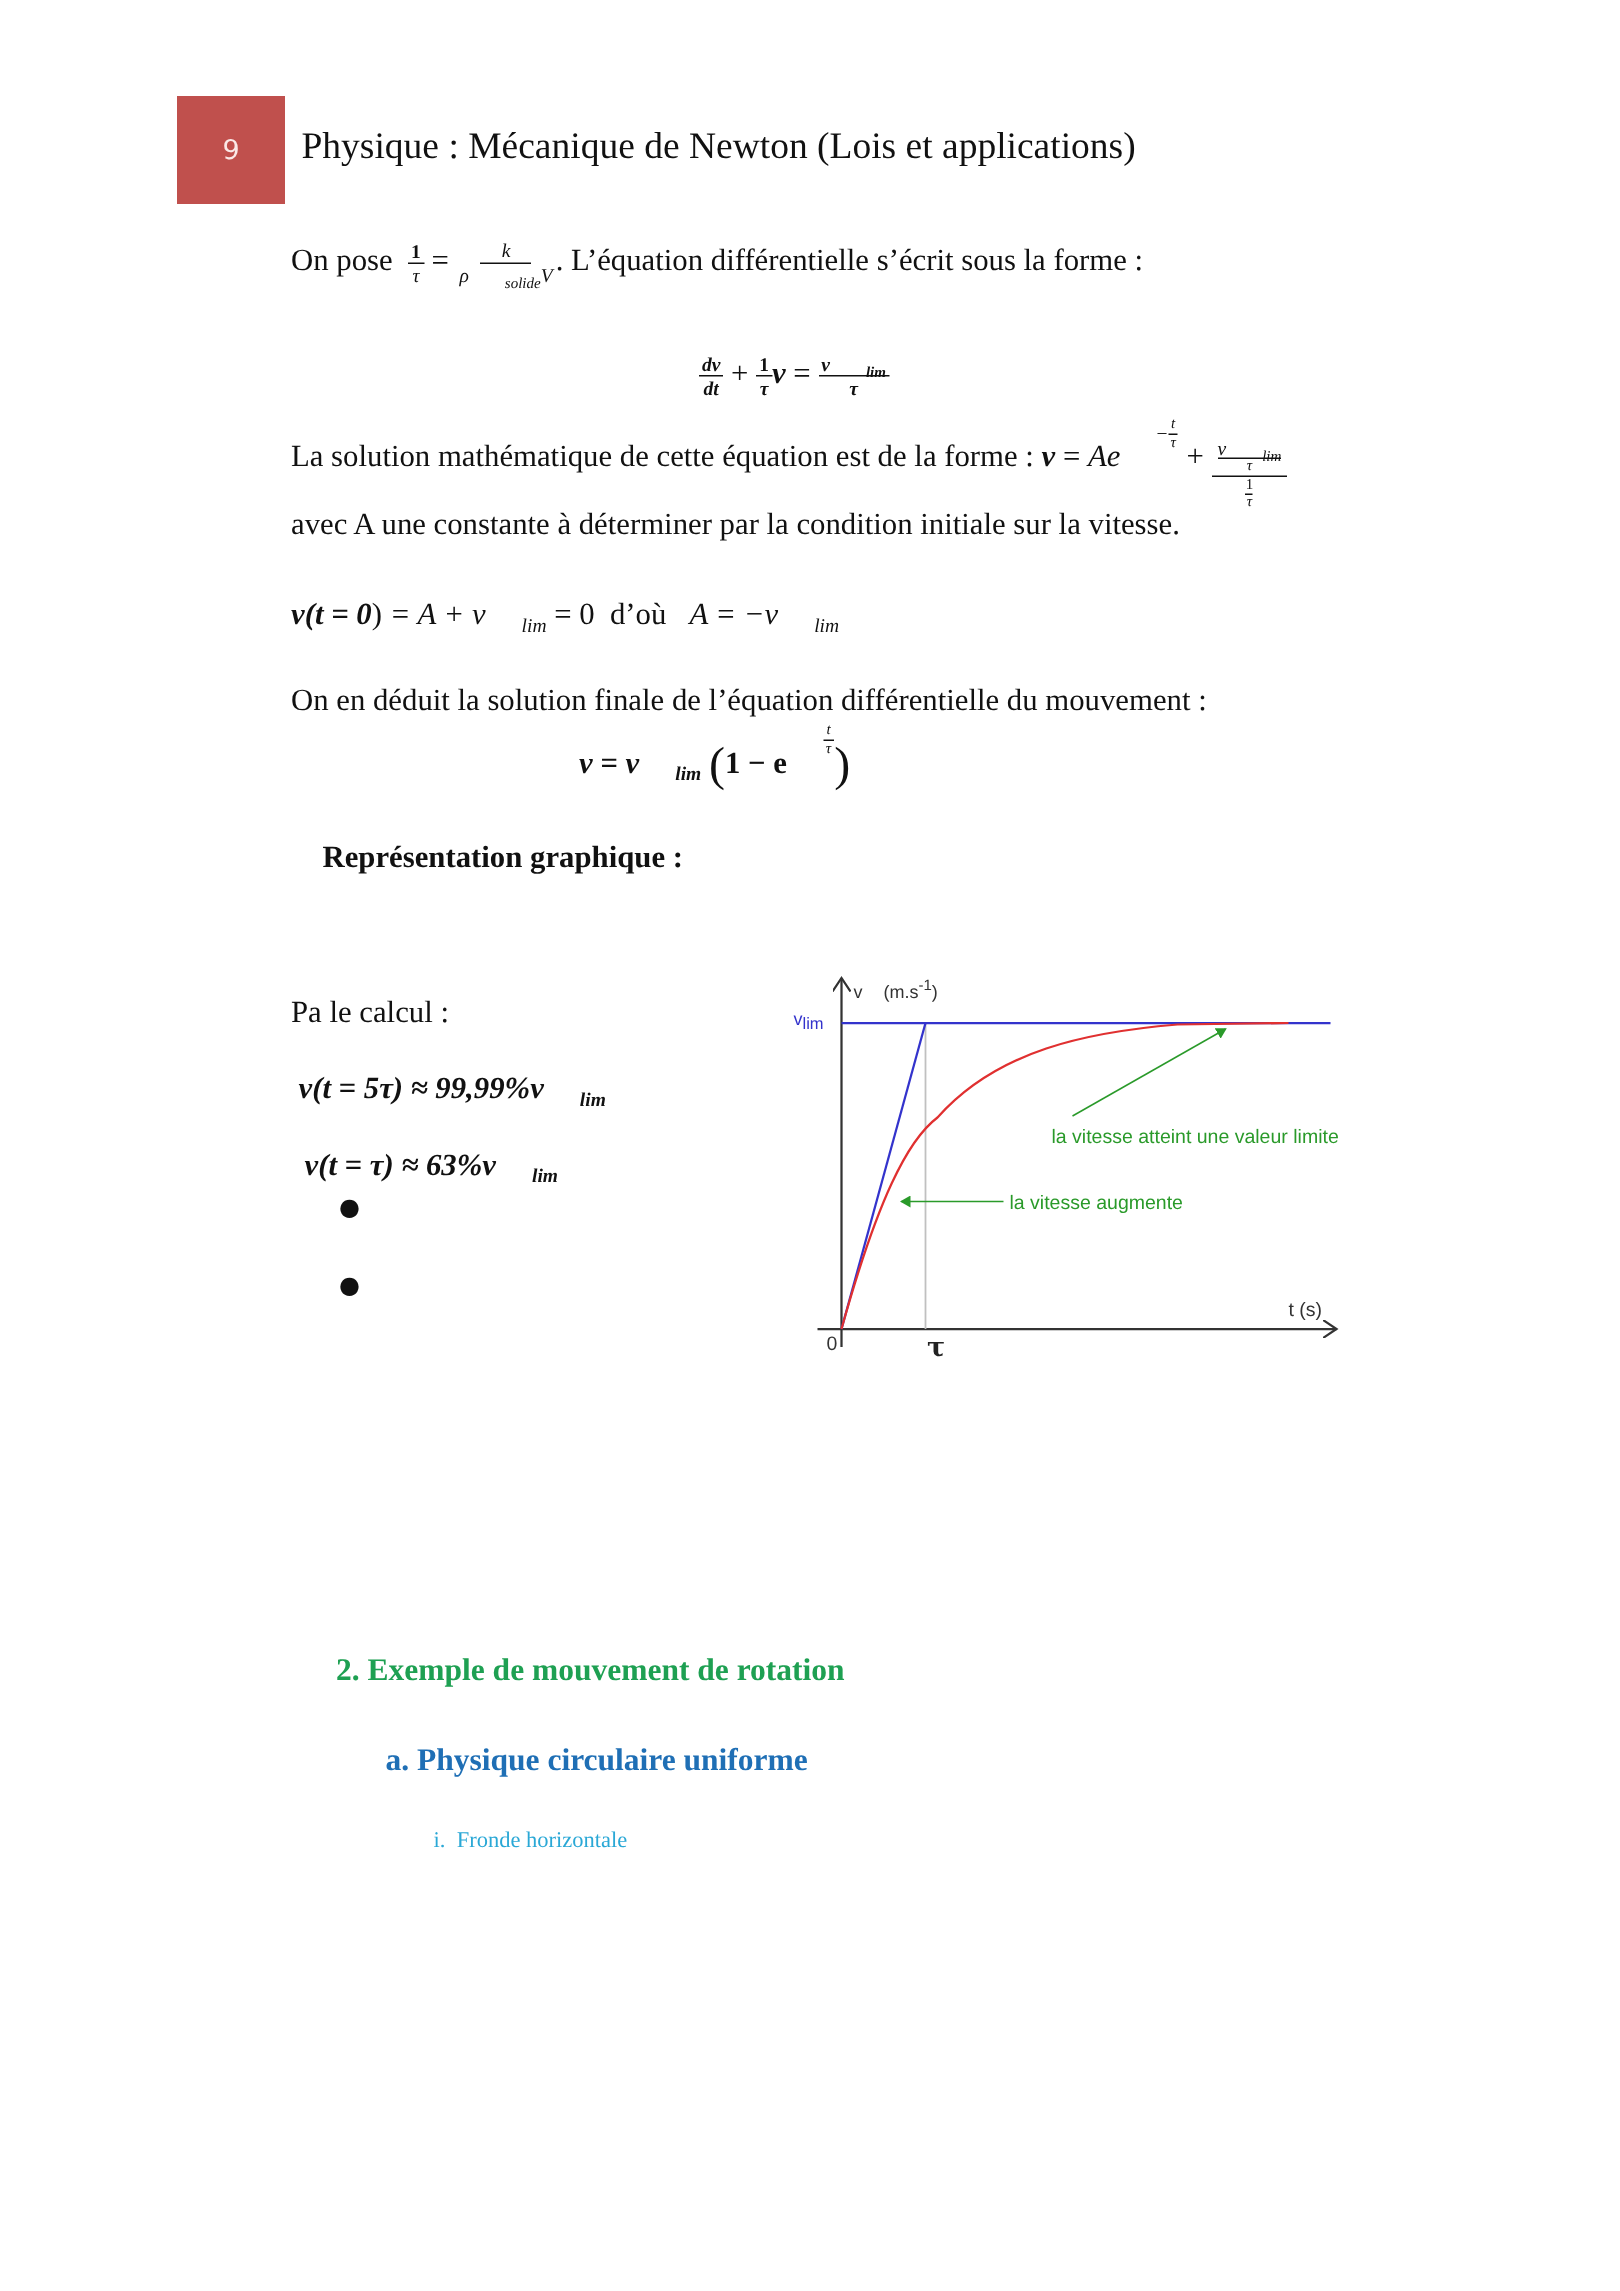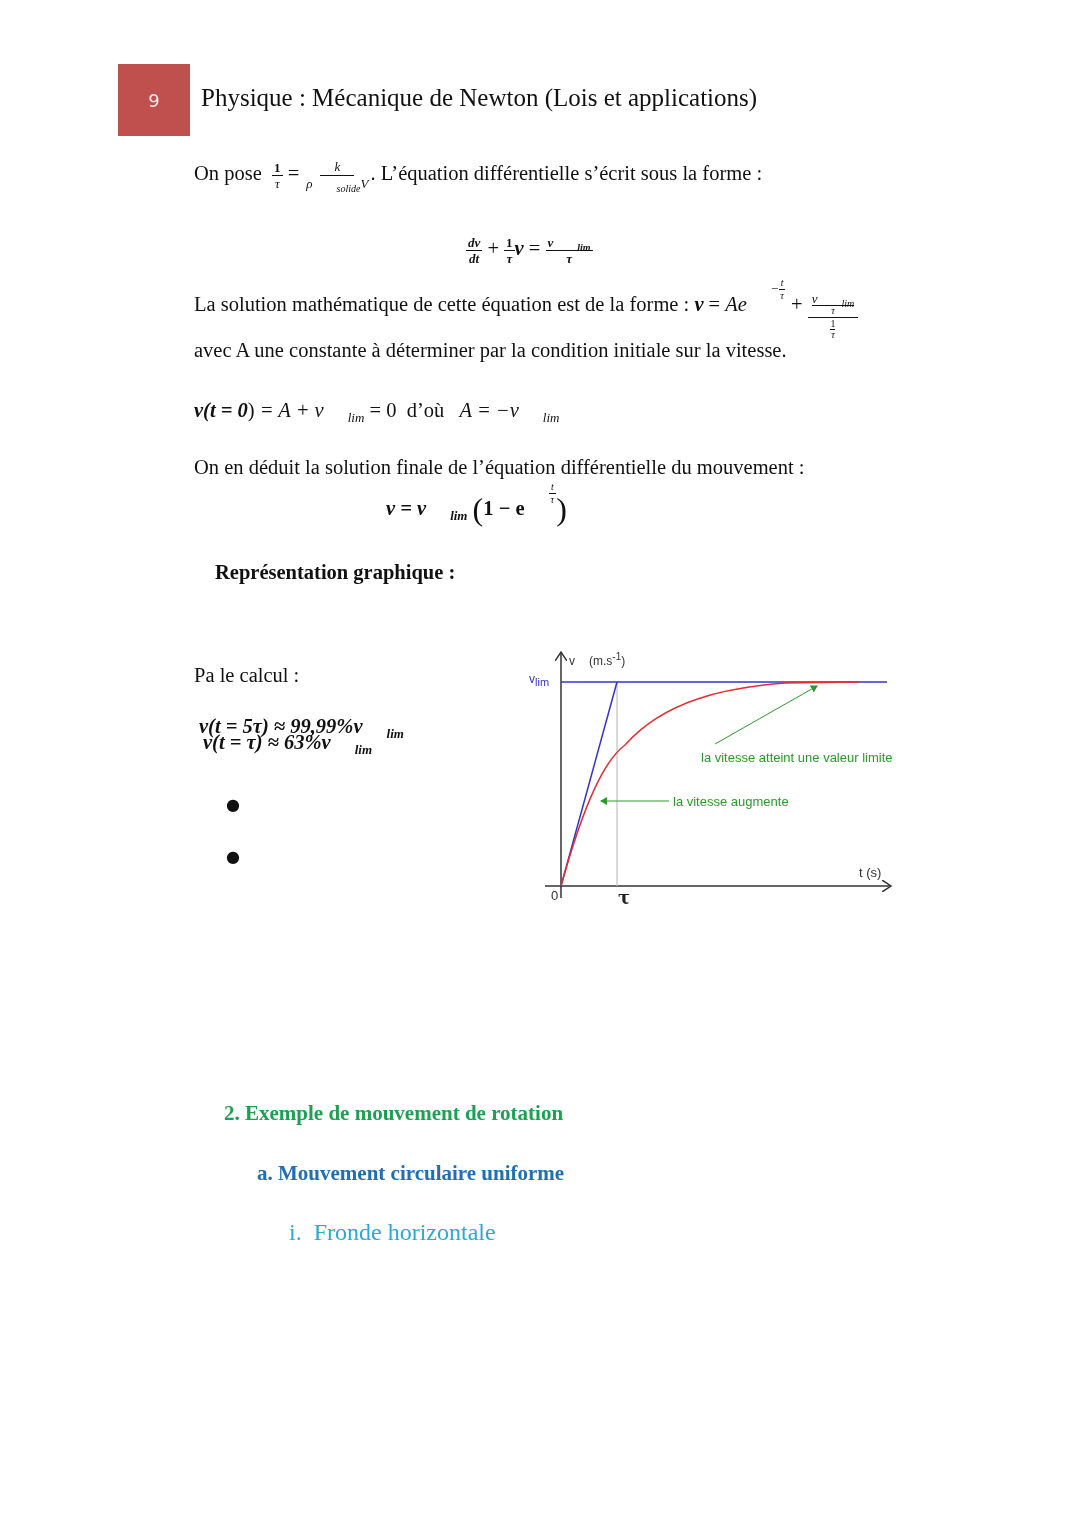--- a/index.html
+++ b/index.html
@@ -17,21 +17,21 @@
   .frac > .num { border-bottom: 1.4px solid #111; padding: 0 2px 1px; }
   .frac > .den { padding: 1px 2px 0; }
   .small { font-size: 13px; }
   .tiny { font-size: 10px; }
   sub, sup { line-height: 0; padding-left: 24px; }
   .bullet-list { left: 226px; top: 792px; width: 260px; font-size: 20.5px; line-height: 25.5px; }
   .bullet-item { display: flex; margin-bottom: 26px; }
   .bullet-dot { width: 34px; flex: none; font-family: "DejaVu Sans", sans-serif; font-size: 16px; }
   .h2 { left: 224px; top: 1101px; font-size: 21px; font-weight: bold; color: #1ea052; text-align: center; }
   .h3 { left: 257px; top: 1161px; font-size: 21px; font-weight: bold; color: #1f6fb5; }
-  .h4 { left: 289px; top: 1219px; font-size: 24px; color: #2aa8d6; }
+  .h4 { left: 289px; top: 1219px; font-size: 15px; color: #2aa8d6; }
   .graph { left: 525px; top: 640px; width: 400px; height: 280px; }
   .graph text { font-family: "Liberation Sans", "DejaVu Sans", sans-serif; }
 </style>
 </head>
 <body>
 
 <div class="abs page-badge">
   <span>9</span>
 </div>
 <div class="abs page-title">Physique : Mécanique de Newton (Lois et applications)</div>
@@ -108,21 +108,21 @@
         <span class="den">τ</span>
       </span></sup><span style="font-size:32px;font-weight:normal;font-style:normal;vertical-align:-5px;">)</span>
 </div>
 
 <div class="abs txt b" style="left:194px; top:562px;margin-left:21px;">Représentation graphique :</div>
 
 <div class="abs txt" style="left:194px; top:665px;">Pa le calcul :</div>
 <div class="abs txt b m" style="left:199px; top:716px;">
   <span>v(t = 5τ) ≈ 99,99%v</span><sub class="small">lim</sub>
 </div>
-<div class="abs txt b m" style="left:203px; top:732px;">
+<div class="abs txt b m" style="left:203px; top:767px;">
   <span>v(t = τ) ≈ 63%v</span><sub class="small">lim</sub>
 </div>
 
 <div class="abs bullet-list">
   <div class="bullet-item">
     <span class="bullet-dot">●</span>
   </div>
   <div class="bullet-item">
     <span class="bullet-dot">●</span>
   </div>
@@ -156,16 +156,16 @@
   <text x="64" y="25" font-size="12" fill="#333"><tspan>(m.s</tspan><tspan dy="-5" font-size="10">-1</tspan><tspan dy="5">)</tspan></text>
   <text x="4" y="46" font-size="12" fill="#3333cc"><tspan dy="-3">v</tspan><tspan dy="3" font-size="11">lim</tspan></text>
   <text x="334" y="237" font-size="13" fill="#333">t (s)</text>
   <text x="26" y="260" font-size="13" fill="#333">0</text>
   <text x="93" y="264" font-size="18" font-weight="bold" fill="#222" style="font-family:'DejaVu Serif',serif;">τ</text>
   <text x="176" y="122" font-size="13" fill="#2a9a2a">la vitesse atteint une valeur limite</text>
   <text x="148" y="166" font-size="13" fill="#2a9a2a">la vitesse augmente</text>
 </svg>
 
 <div class="abs h2">2.  Exemple de mouvement de rotation</div>
-<div class="abs h3">a.  Mouvement circulaire uniforme</div>
+<div class="abs h3">a.  Physique circulaire uniforme</div>
 <div class="abs h4">
   <span>i.</span>&nbsp;&nbsp;<span>Fronde horizontale</span>
 </div>
 
 </body></html>

